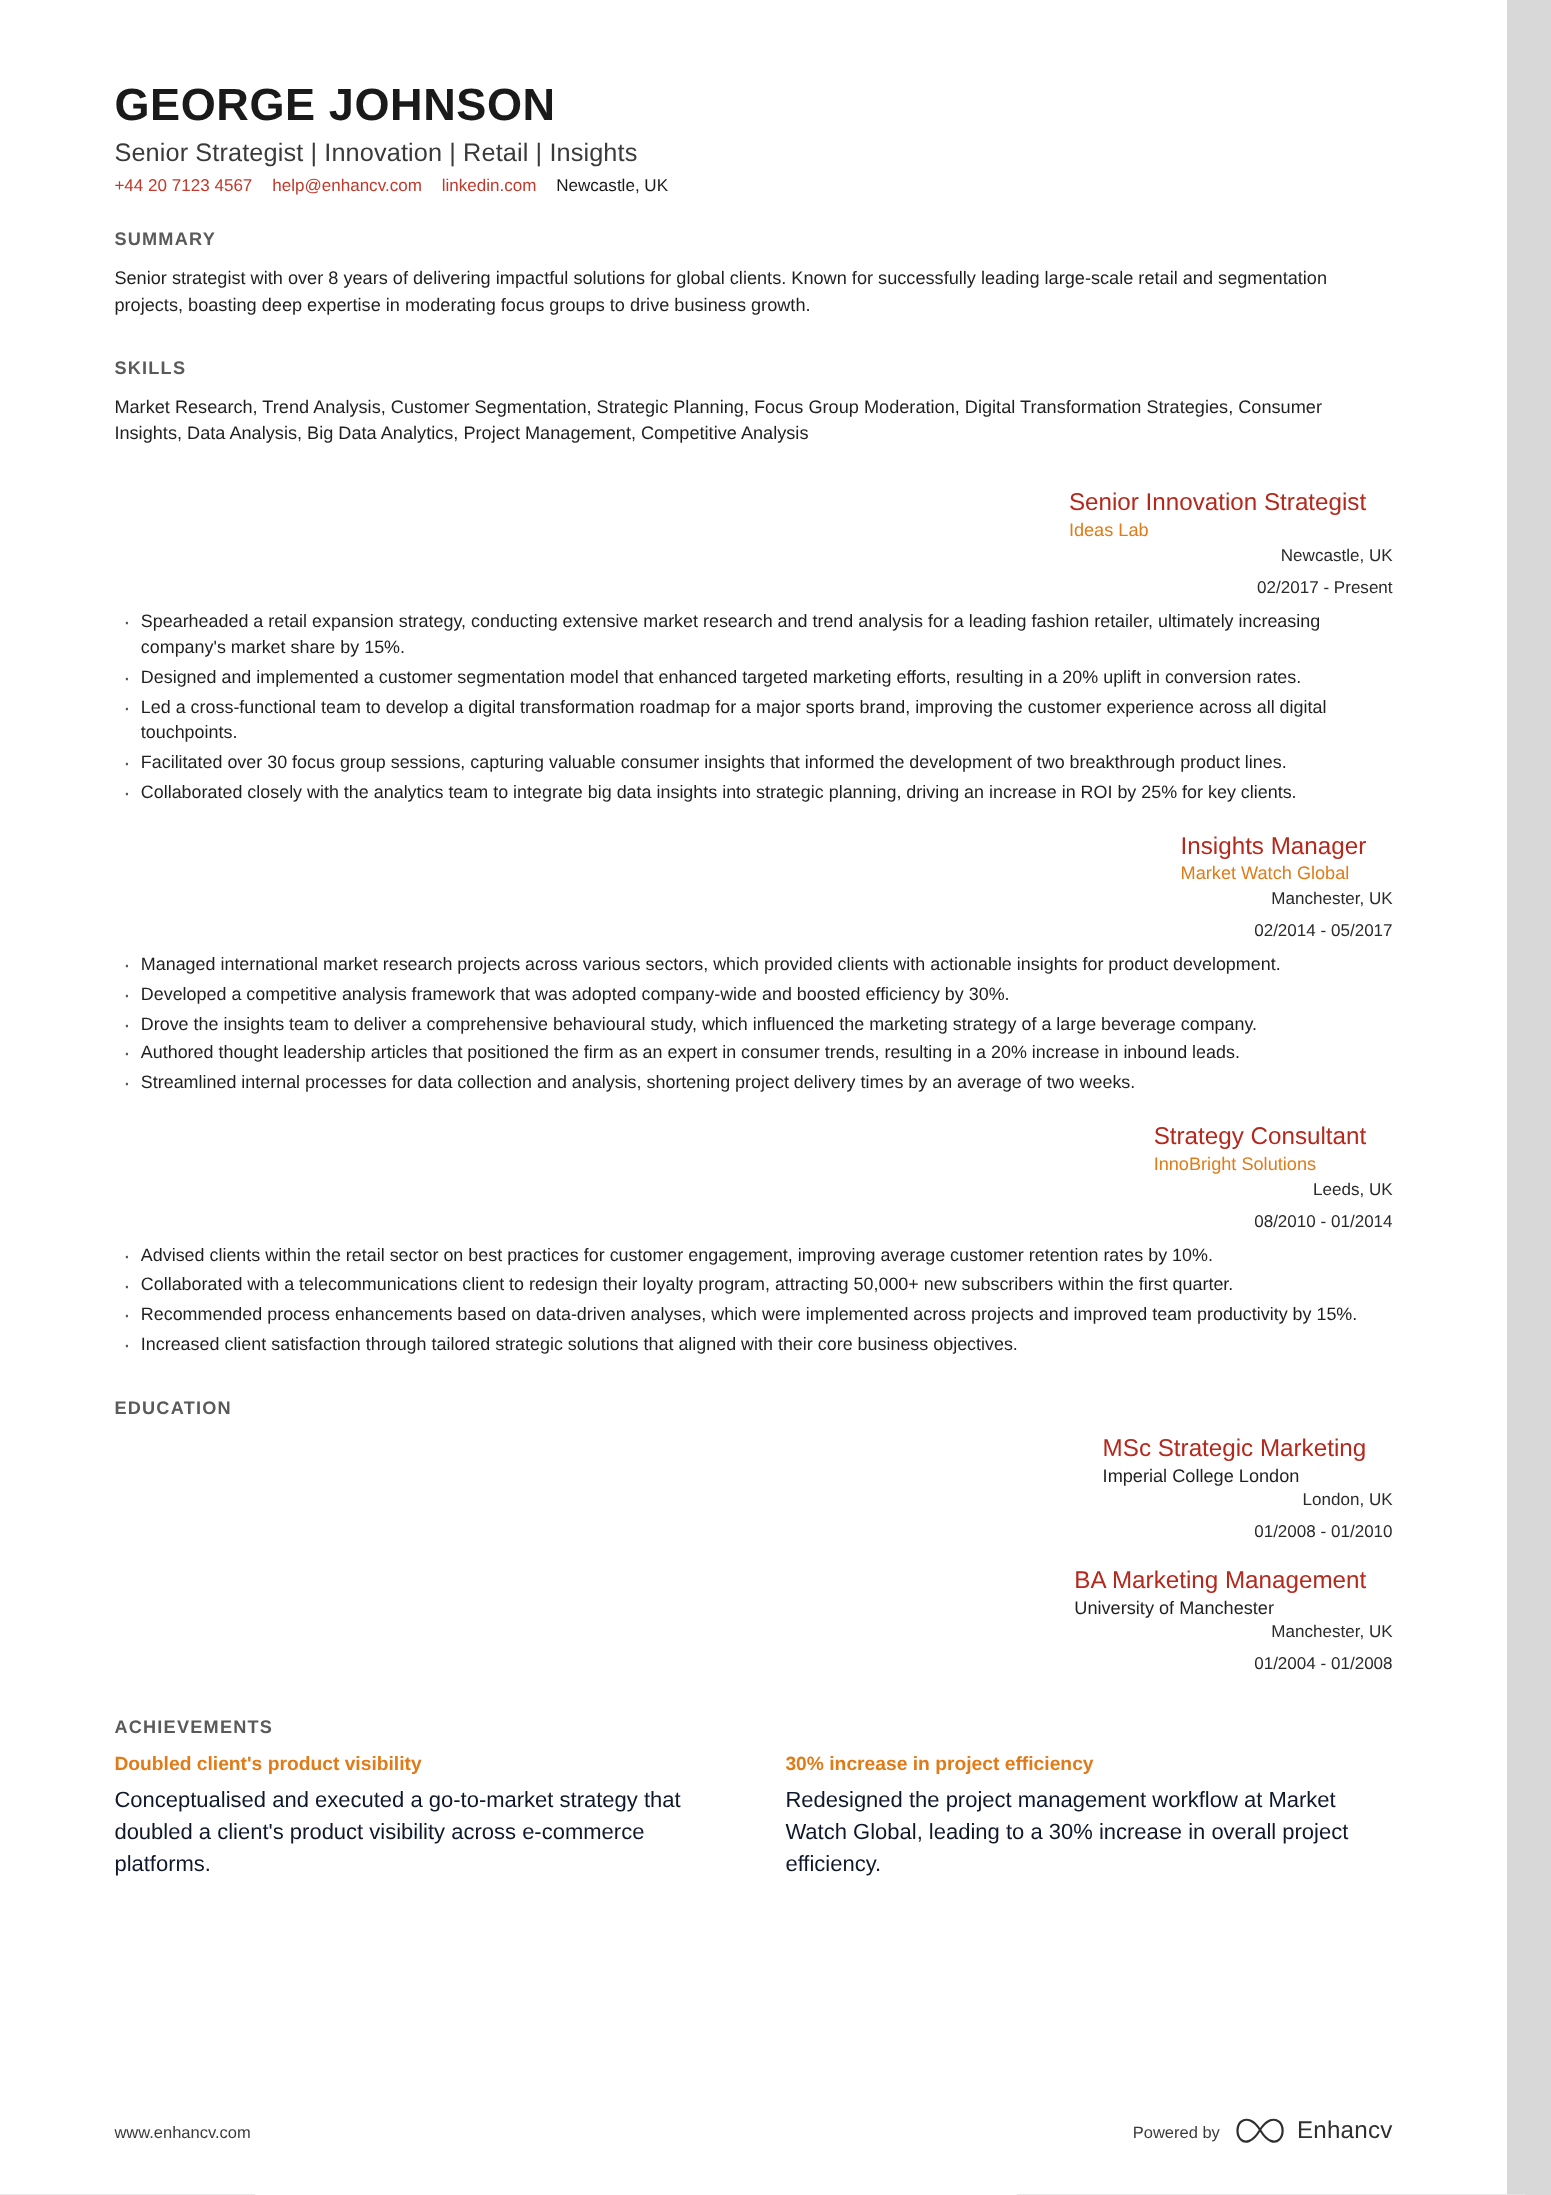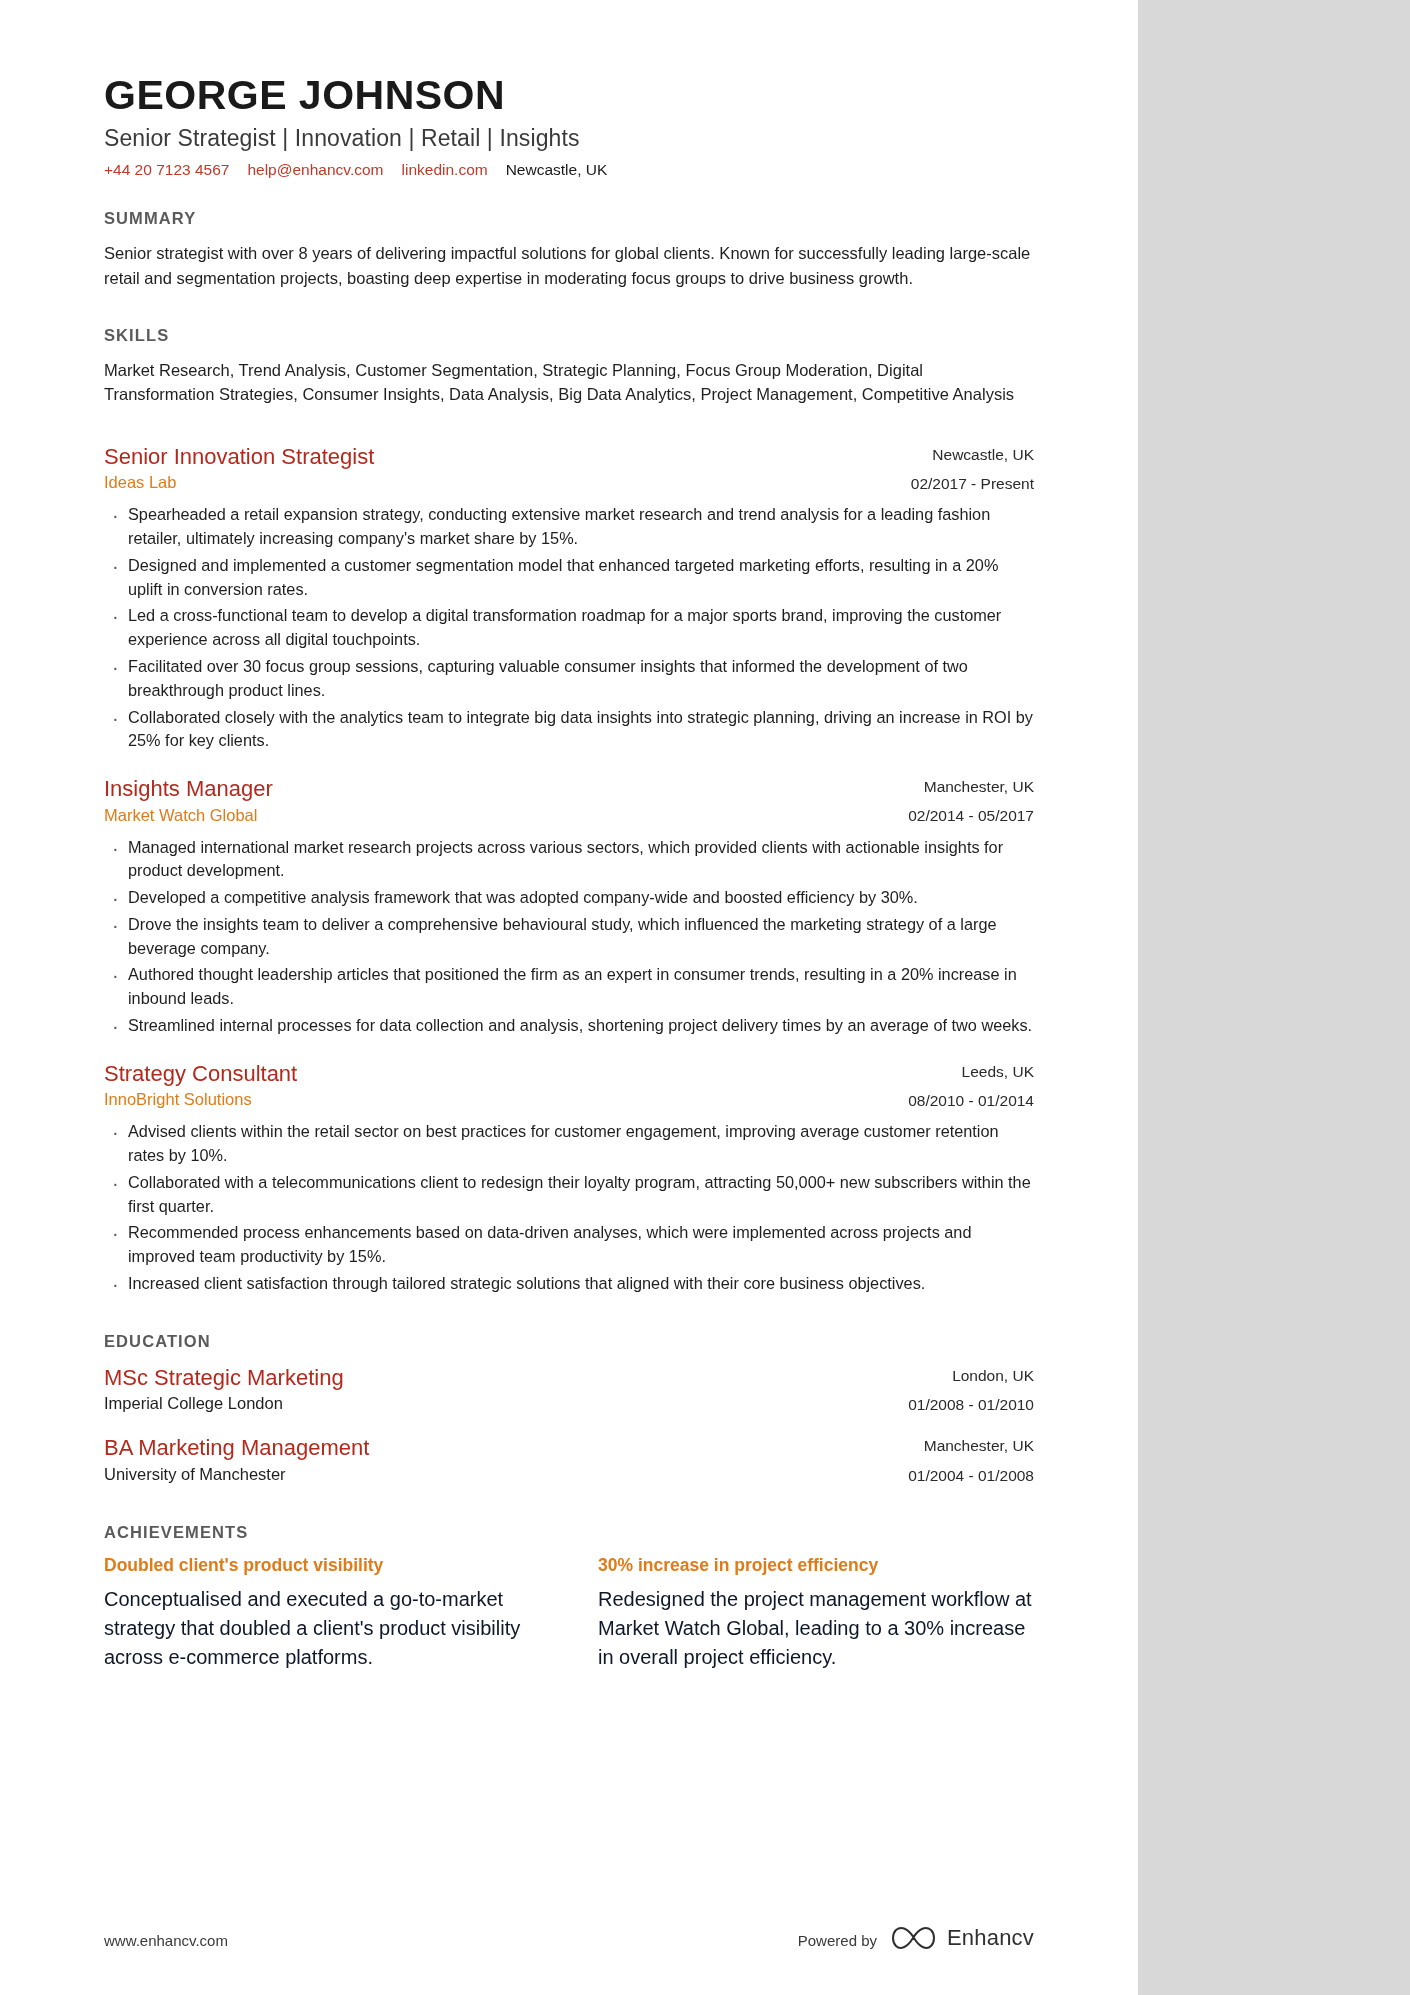--- a/index.html
+++ b/index.html
@@ -4,21 +4,21 @@
 <style>
   * { box-sizing: border-box; margin: 0; padding: 0; }
   html, body {
     width: 1410px;
     background: #d8d8d8;
     font-family: "Liberation Sans", sans-serif;
   }
   body { padding: 0; }
 
   .page {
-    width: 1138px;
+    width: 1370px;
     min-height: 1995px;
     background: #ffffff;
     position: relative;
     padding: 72px 104px 0 104px;
   }
 
   
   .name {
     font-size: 41px;
     font-weight: bold;
@@ -60,21 +60,22 @@
     font-size: 16.5px;
     line-height: 1.48;
     color: #1f1f1f;
   }
 
   
   .entry { margin-bottom: 22px; }
   .entry-head {
     display: flex;
     justify-content: space-between;
-    align-items: flex-start;
+    align-items: flex-end;
+    flex-direction: column;
   }
   .entry-left { flex: 1 1 auto; padding-right: 24px; }
   .entry-right { flex: 0 0 auto; text-align: right; }
   .entry-title {
     font-size: 22px;
     color: #b5281c;
     font-weight: 400;
     line-height: 1.25;
   }
   .entry-org {

